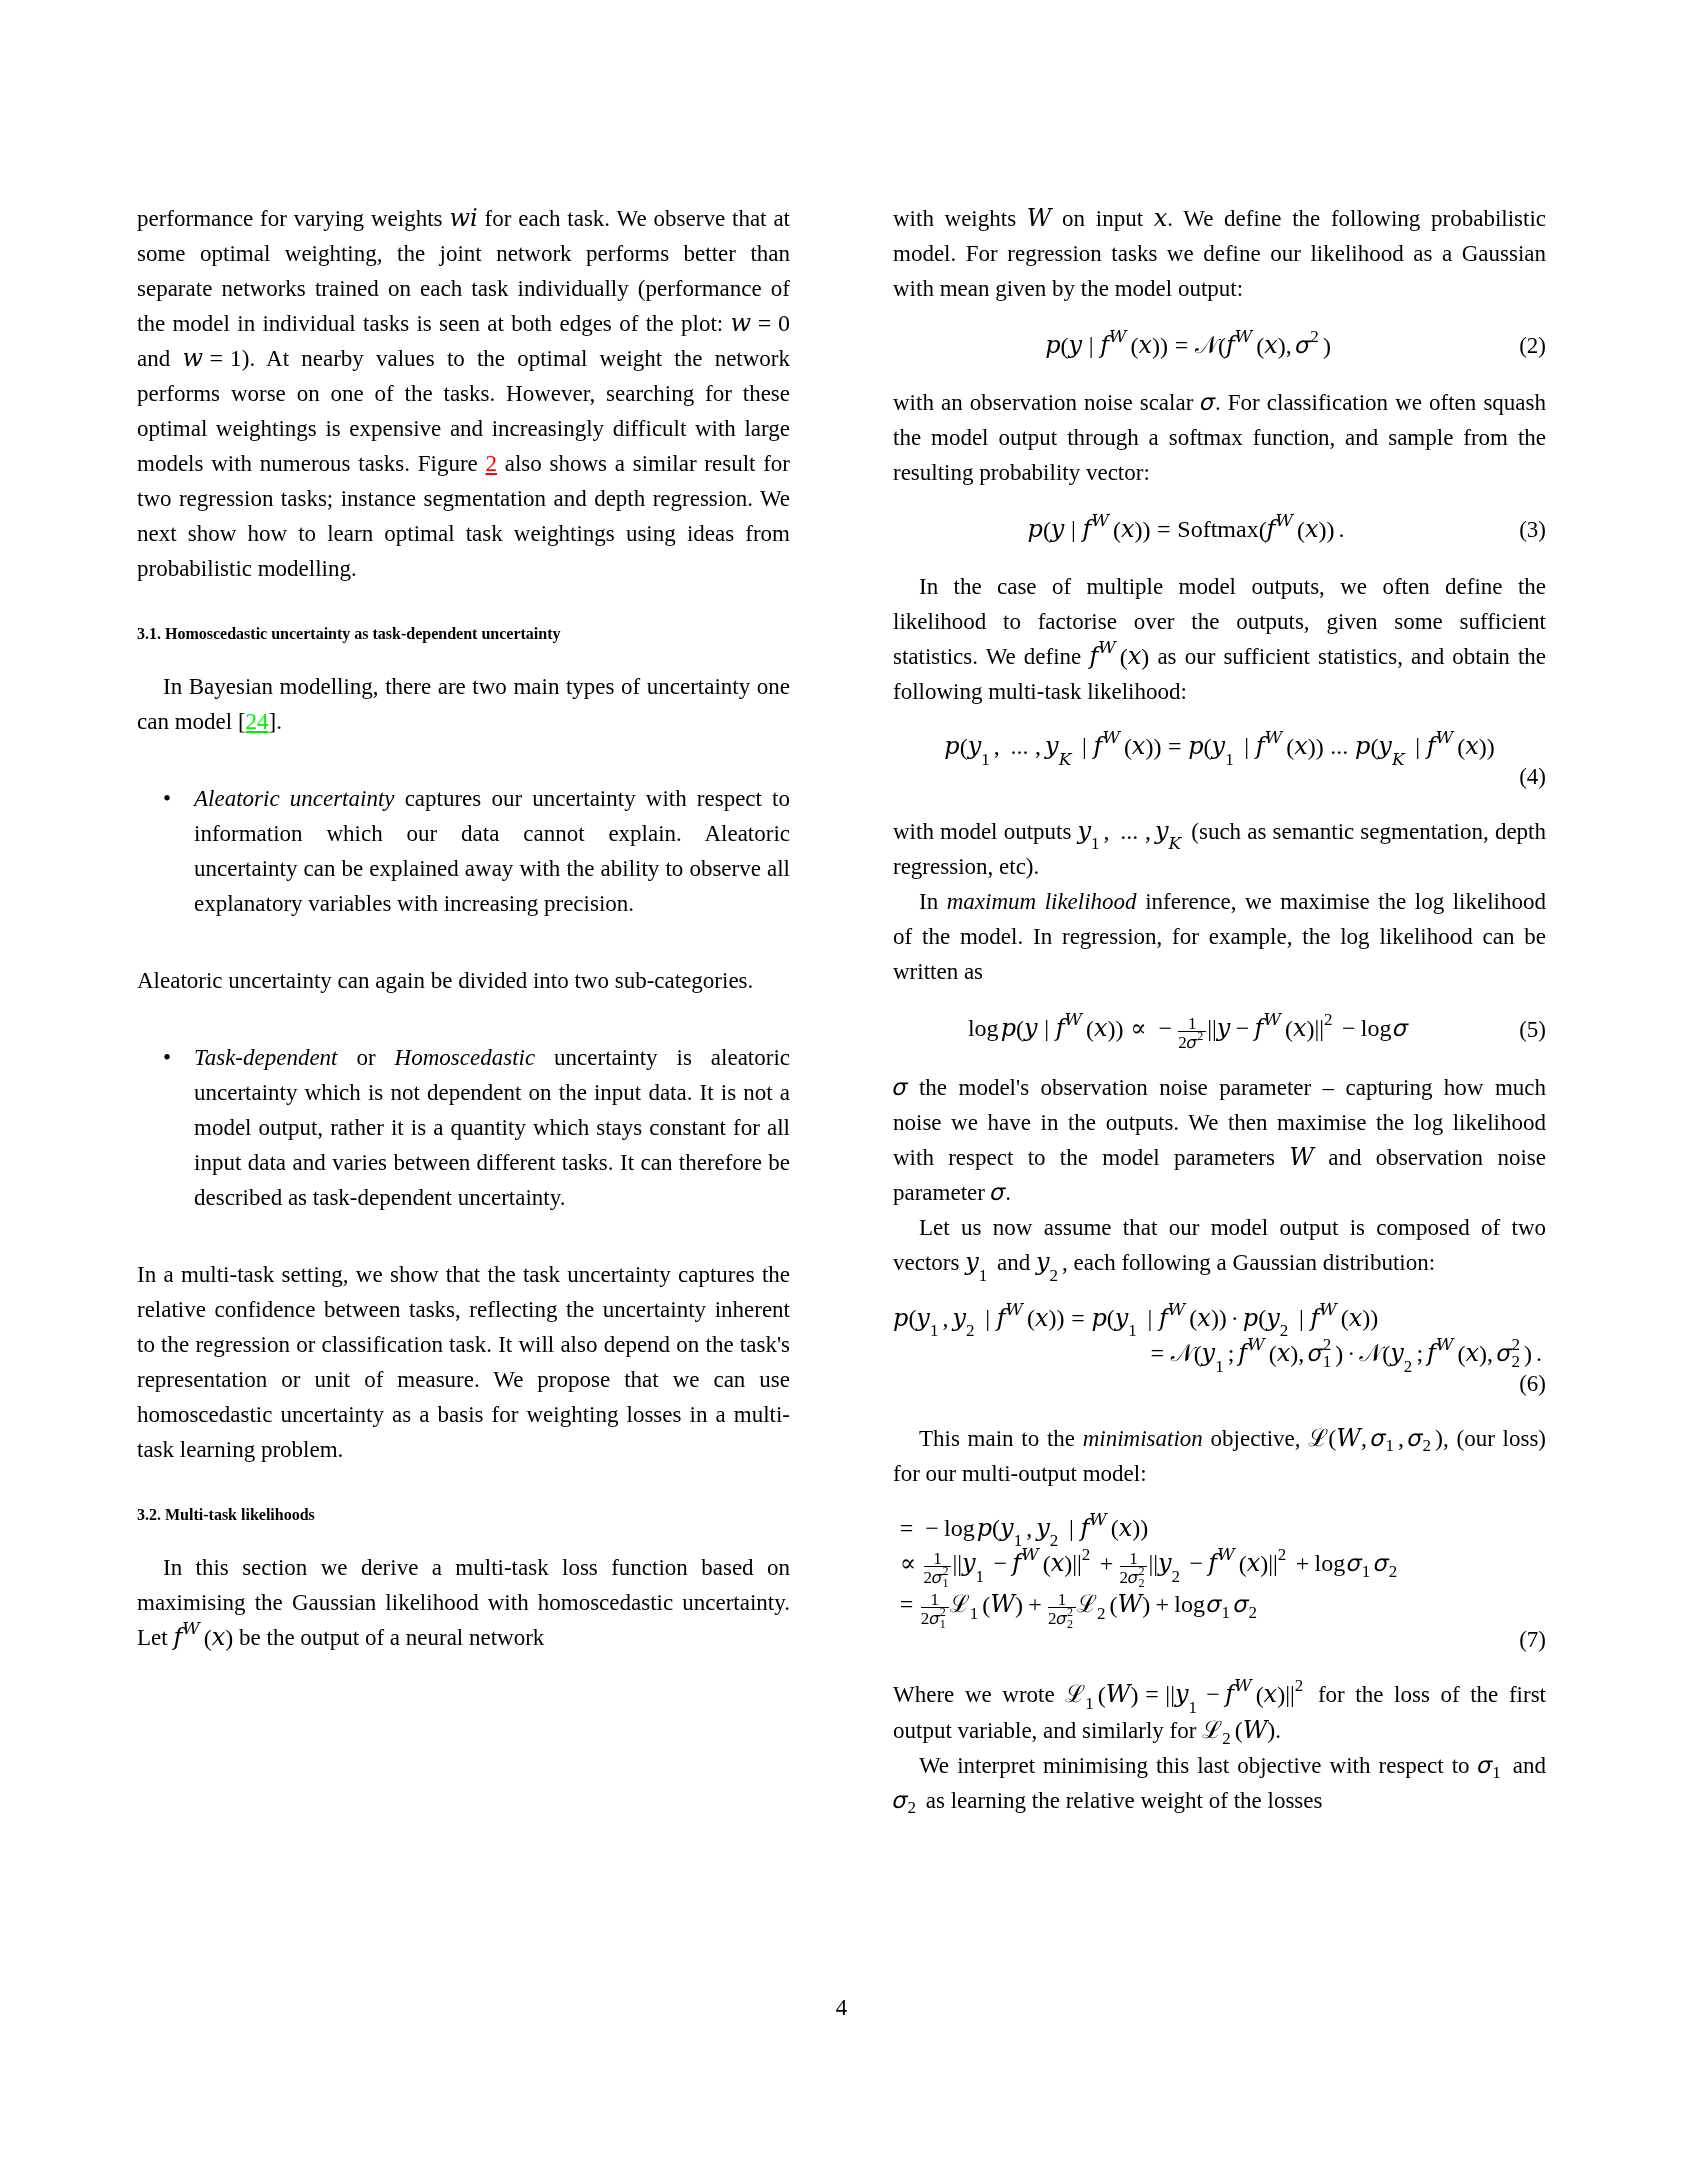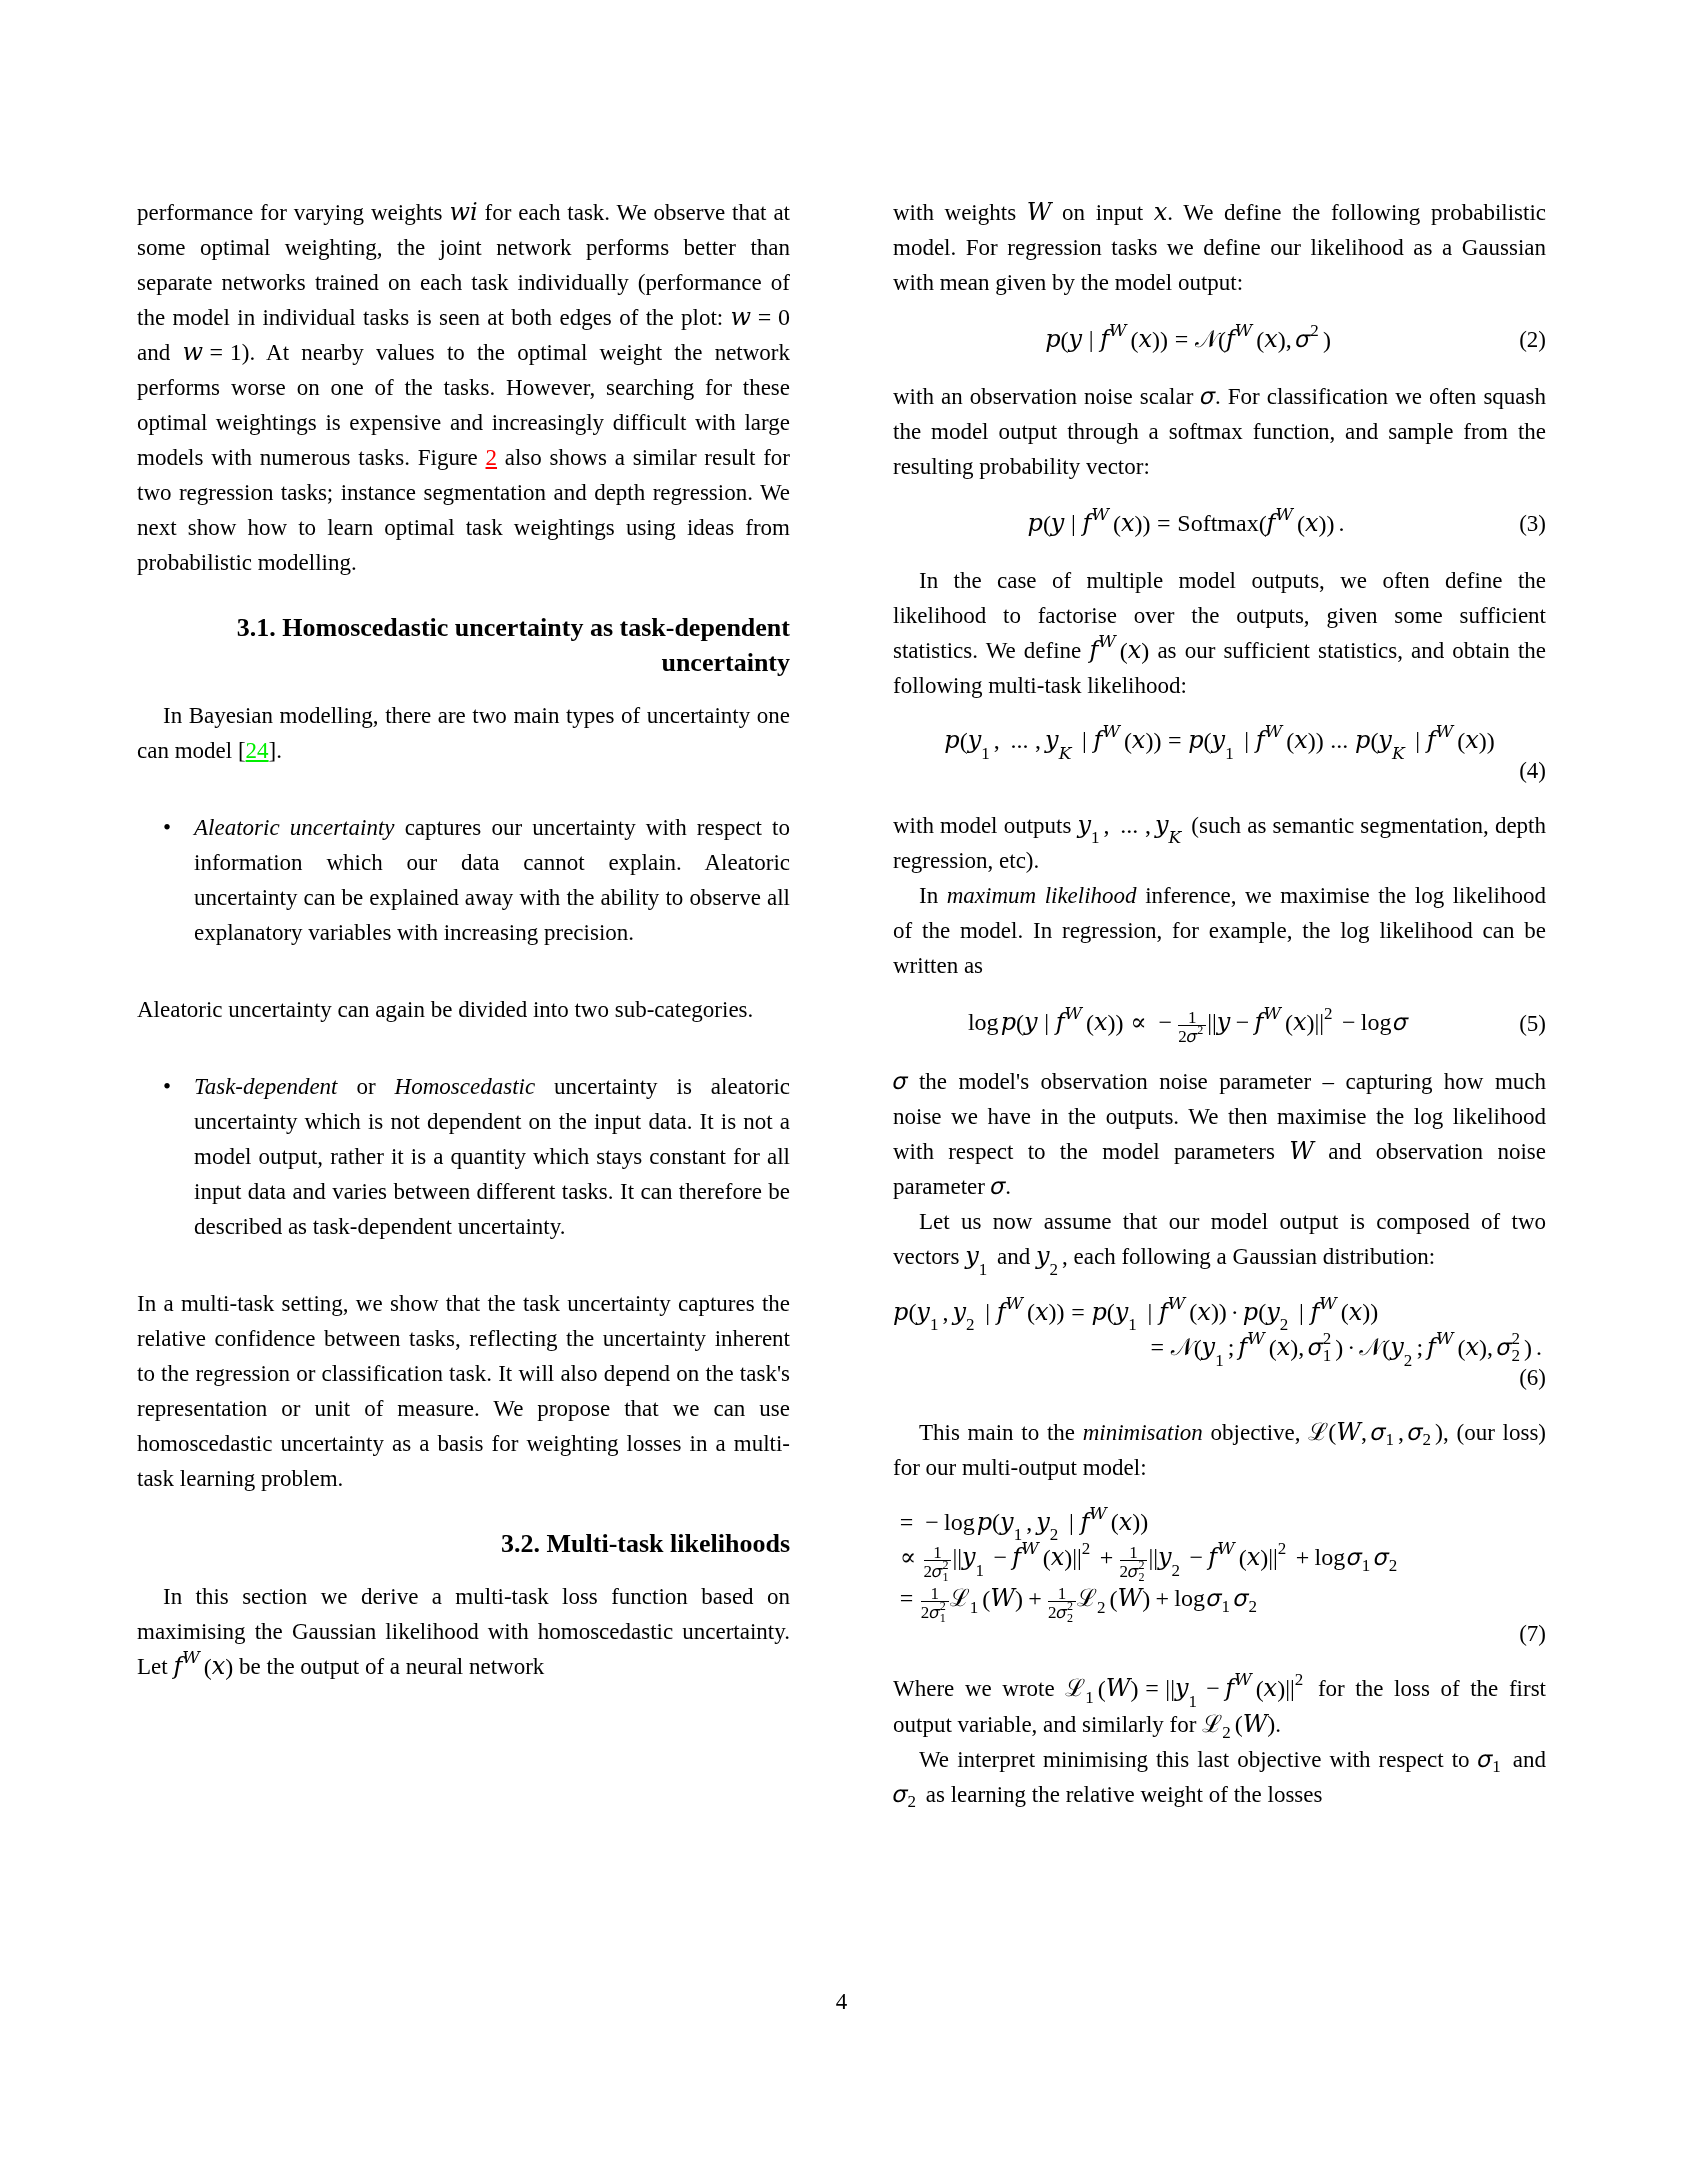--- a/index.html
+++ b/index.html
@@ -10,21 +10,21 @@
   body {
     width: 1683px;
     height: 2178px;
     font-family: "Liberation Serif", "DejaVu Serif", serif;
     color: #000000;
     position: relative;
     overflow: hidden;
   }
   .page {
     position: absolute;
-    left: 0; top: 2px;
+    left: 0; top: 8px;
     width: 1683px;
     height: 1714px;
     background: #fff;
   }
   .columns {
     position: absolute;
     left: 137px;
     top: 193px;
     width: 1410px;
     display: flex;
@@ -40,25 +40,25 @@
   }
   p {
     margin: 0;
     text-indent: 0;
   }
   p.indent {
     text-indent: 26px;
   }
   h3 {
     font-family: "Liberation Serif", "DejaVu Serif", serif;
-    font-size: 26px;
+    font-size: 16px;
     line-height: 35px;
     font-weight: bold;
     margin: 30px 0 18px 0;
-    text-align: right;
+    text-align: left;
   }
   h3.hang {
     padding-left: 59px;
     text-indent: -59px;
   }
   ul.bullets {
     list-style: none;
     margin: 0;
     padding: 0;
   }

